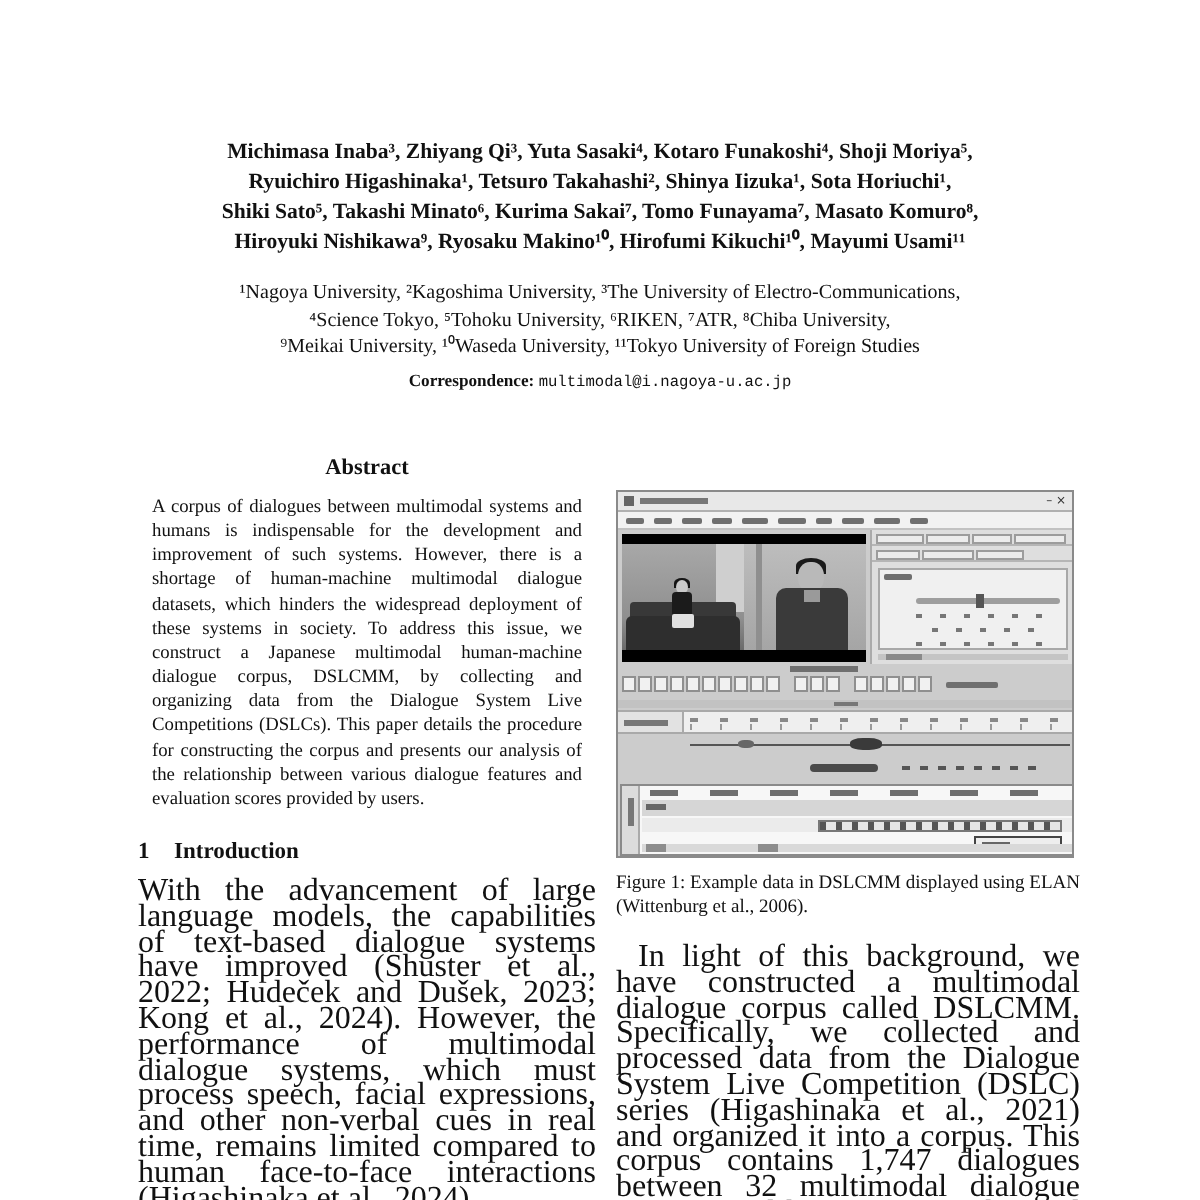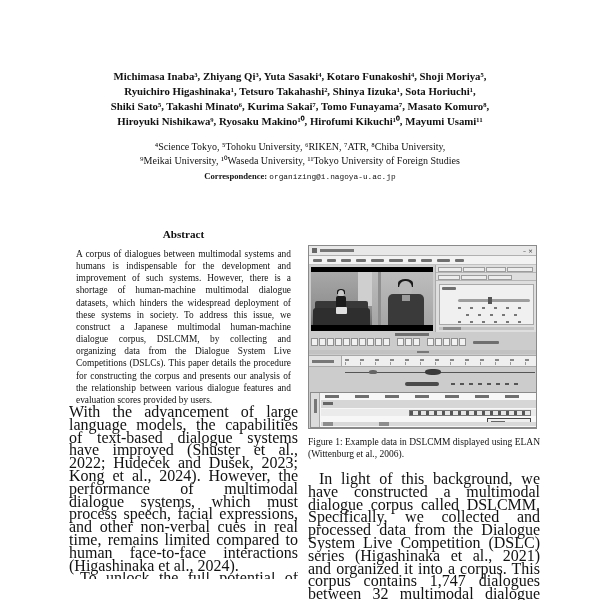--- a/index.html
+++ b/index.html
@@ -106,32 +106,36 @@
 <body>
 
 <div class="header">
   <div class="authors">
     <div>Michimasa Inaba³, Zhiyang Qi³, Yuta Sasaki⁴, Kotaro Funakoshi⁴, Shoji Moriya⁵,</div>
     <div>Ryuichiro Higashinaka¹, Tetsuro Takahashi², Shinya Iizuka¹, Sota Horiuchi¹,</div>
     <div>Shiki Sato⁵, Takashi Minato⁶, Kurima Sakai⁷, Tomo Funayama⁷, Masato Komuro⁸,</div>
     <div>Hiroyuki Nishikawa⁹, Ryosaku Makino¹⁰, Hirofumi Kikuchi¹⁰, Mayumi Usami¹¹</div>
   </div>
   <div class="affils">
+    <div>¹Nagoya University, ²Kagoshima University, ³The University of Electro-Communications,</div>
     <div>⁴Science Tokyo, ⁵Tohoku University, ⁶RIKEN, ⁷ATR, ⁸Chiba University,</div>
     <div>⁹Meikai University, ¹⁰Waseda University, ¹¹Tokyo University of Foreign Studies</div>
   </div>
   <div class="corresp">
     <span class="clabel">Correspondence:</span>
-    <span class="cemail">organizing@i.nagoya-u.ac.jp</span>
+    <span class="cemail">multimodal@i.nagoya-u.ac.jp</span>
   </div>
 </div>
 
 <div class="col-left">
   <div class="abs-head">Abstract</div>
   <div class="abs-body">A corpus of dialogues between multimodal systems and humans is indispensable for the development and improvement of such systems. However, there is a shortage of human-machine multimodal dialogue datasets, which hinders the widespread deployment of these systems in society. To address this issue, we construct a Japanese multimodal human-machine dialogue corpus, DSLCMM, by collecting and organizing data from the Dialogue System Live Competitions (DSLCs). This paper details the procedure for constructing the corpus and presents our analysis of the relationship between various dialogue features and evaluation scores provided by users.</div>
+  <div class="sec-head">
+    <span class="num">1</span><span>Introduction</span>
+  </div>
   <div class="body-text">With the advancement of large language models, the capabilities of text-based dialogue systems have improved (Shuster et al., 2022; Hudeček and Dušek, 2023; Kong et al., 2024). However, the performance of multimodal dialogue systems, which must process speech, facial expressions, and other non-verbal cues in real time, remains limited compared to human face-to-face interactions (Higashinaka et al., 2024).</div>
   <div class="clip-line">
     <div class="body-text indent">To unlock the full potential of dialogue systems</div>
   </div>
 </div>
 
 <div class="col-right">
   <figure>
     <div class="elan">
       <div class="titlebar">

